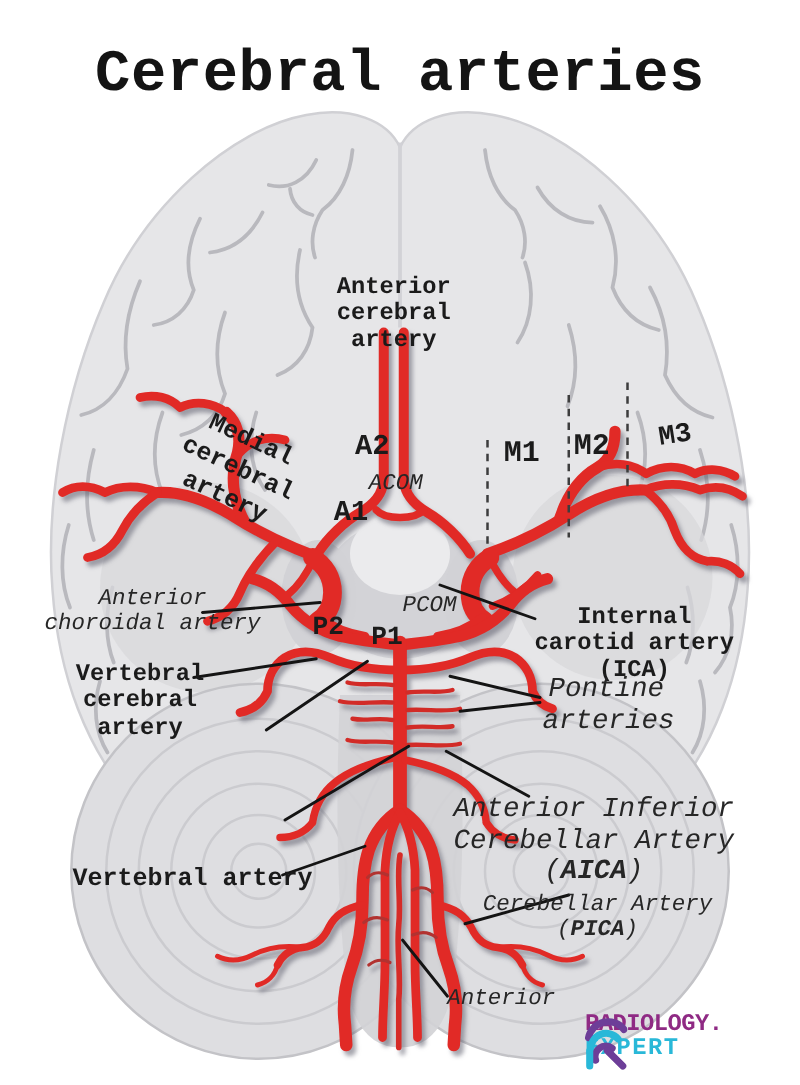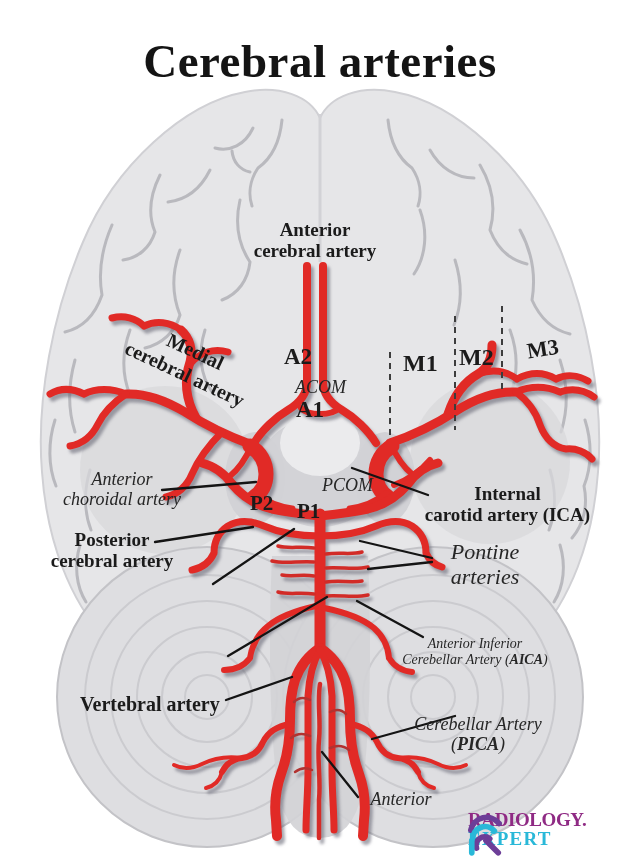--- a/index.html
+++ b/index.html
@@ -1,18 +1,18 @@
 <!DOCTYPE html>
 <html><head>
 <meta charset="utf-8">
 <style>
   html,body{margin:0;padding:0;background:#fff;}
   #stage{
     position:relative;width:640px;height:868px;background:#ffffff;overflow:hidden;
-    font-family:Liberation Serif, serif;color:#1b1b1b;
+    font-family:Liberation Mono, monospace;color:#1b1b1b;
   }
   #stage svg{position:absolute;left:0;top:0;}
   .lbl{position:absolute;white-space:nowrap;line-height:1.12;}
   .b{font-weight:bold;}
   .i{font-style:italic;color:#262626;}
   .ctr{text-align:center;white-space:normal;}
   .title{
     position:absolute;left:0;right:0;top:34px;text-align:center;
     font-size:47px;font-weight:bold;letter-spacing:.5px;color:#141414;
   }
@@ -219,58 +219,58 @@
     <span>cerebral artery</span>
   </div>
 
   <div class="lbl ctr b" style="left:104px;top:338px;width:172px;font-size:20px;transform:rotate(25deg);line-height:1.25;">
     <span>Medial</span><br>
     <span>cerebral artery</span>
   </div>
 
   <div class="seg" style="left:284px;top:344px;">A2</div>
   <div class="lbl i" style="left:295px;top:377px;font-size:18px;">ACOM</div>
-  <div class="seg" style="left:267px;top:397px;margin-left:29px;">A1</div>
+  <div class="seg" style="left:267px;top:397px;">A1</div>
 
   <div class="seg" style="left:403px;top:350px;font-size:24px;">M1</div>
   <div class="seg" style="left:459px;top:344px;font-size:24px;">M2</div>
   <div class="seg" style="left:527px;top:336px;font-size:22px;transform:rotate(-9deg);">M3</div>
 
   <div class="lbl ctr i" style="left:33px;top:469px;width:178px;font-size:18px;">
     <span>Anterior</span><br>
     <span>choroidal artery</span>
   </div>
 
   <div class="seg" style="left:250px;top:491px;font-size:21px;">P2</div>
   <div class="seg" style="left:297px;top:499px;font-size:21px;">P1</div>
   <div class="lbl i" style="left:322px;top:475px;font-size:18px;">PCOM</div>
 
   <div class="lbl ctr b" style="left:405px;top:483px;width:205px;font-size:19px;">
     <span>Internal</span><br>
     <span>carotid artery (ICA)</span>
   </div>
 
   <div class="lbl ctr b" style="left:28px;top:529px;width:168px;font-size:19px;">
-    <span>Posterior</span><br>
+    <span>Vertebral</span><br>
     <span>cerebral artery</span>
   </div>
 
   <div class="lbl ctr i" style="left:434px;top:540px;width:102px;font-size:22px;">
     <span>Pontine</span><br>
     <span>arteries</span>
   </div>
 
 
 
-  <div class="lbl ctr i" style="left:358px;top:636px;width:234px;font-size:14px;">
+  <div class="lbl ctr i" style="left:358px;top:636px;width:234px;font-size:22px;">
     <span>Anterior Inferior</span><br>
     <span>Cerebellar Artery (</span><span class="b">AICA</span><span>)</span>
   </div>
 
-  <div class="lbl b" style="left:58px;top:693px;font-size:20px;margin-left:22px;">Vertebral artery</div>
+  <div class="lbl b" style="left:58px;top:693px;font-size:20px;">Vertebral artery</div>
 
   <div class="lbl ctr i" style="left:384px;top:694px;width:188px;font-size:18px;">
     <br>
     <span>Cerebellar Artery</span><br>
     <span>(</span><span class="b">PICA</span><span>)</span>
   </div>
 
   <div class="lbl ctr i" style="left:330px;top:789px;width:142px;font-size:18px;">
     <span>Anterior</span><br>
   </div>

